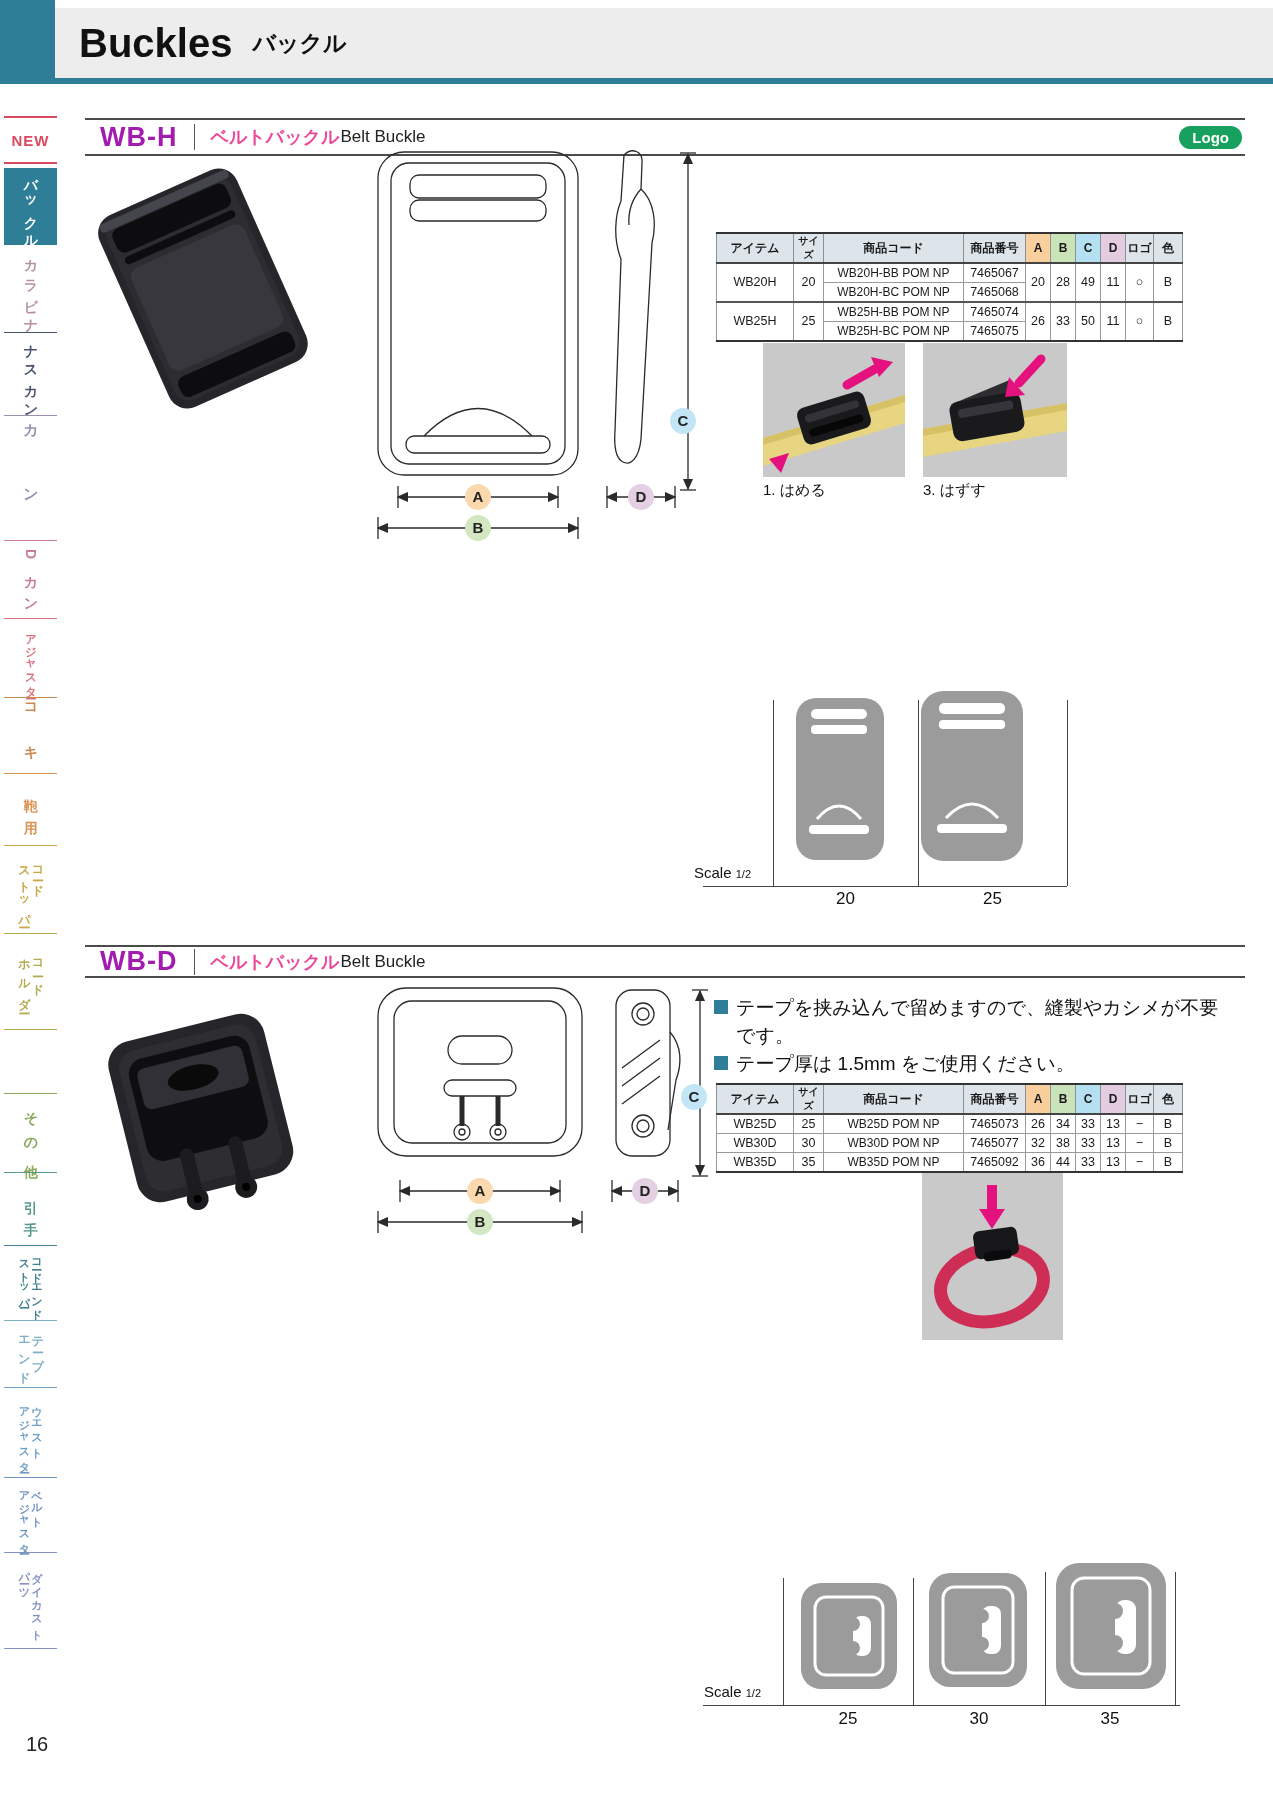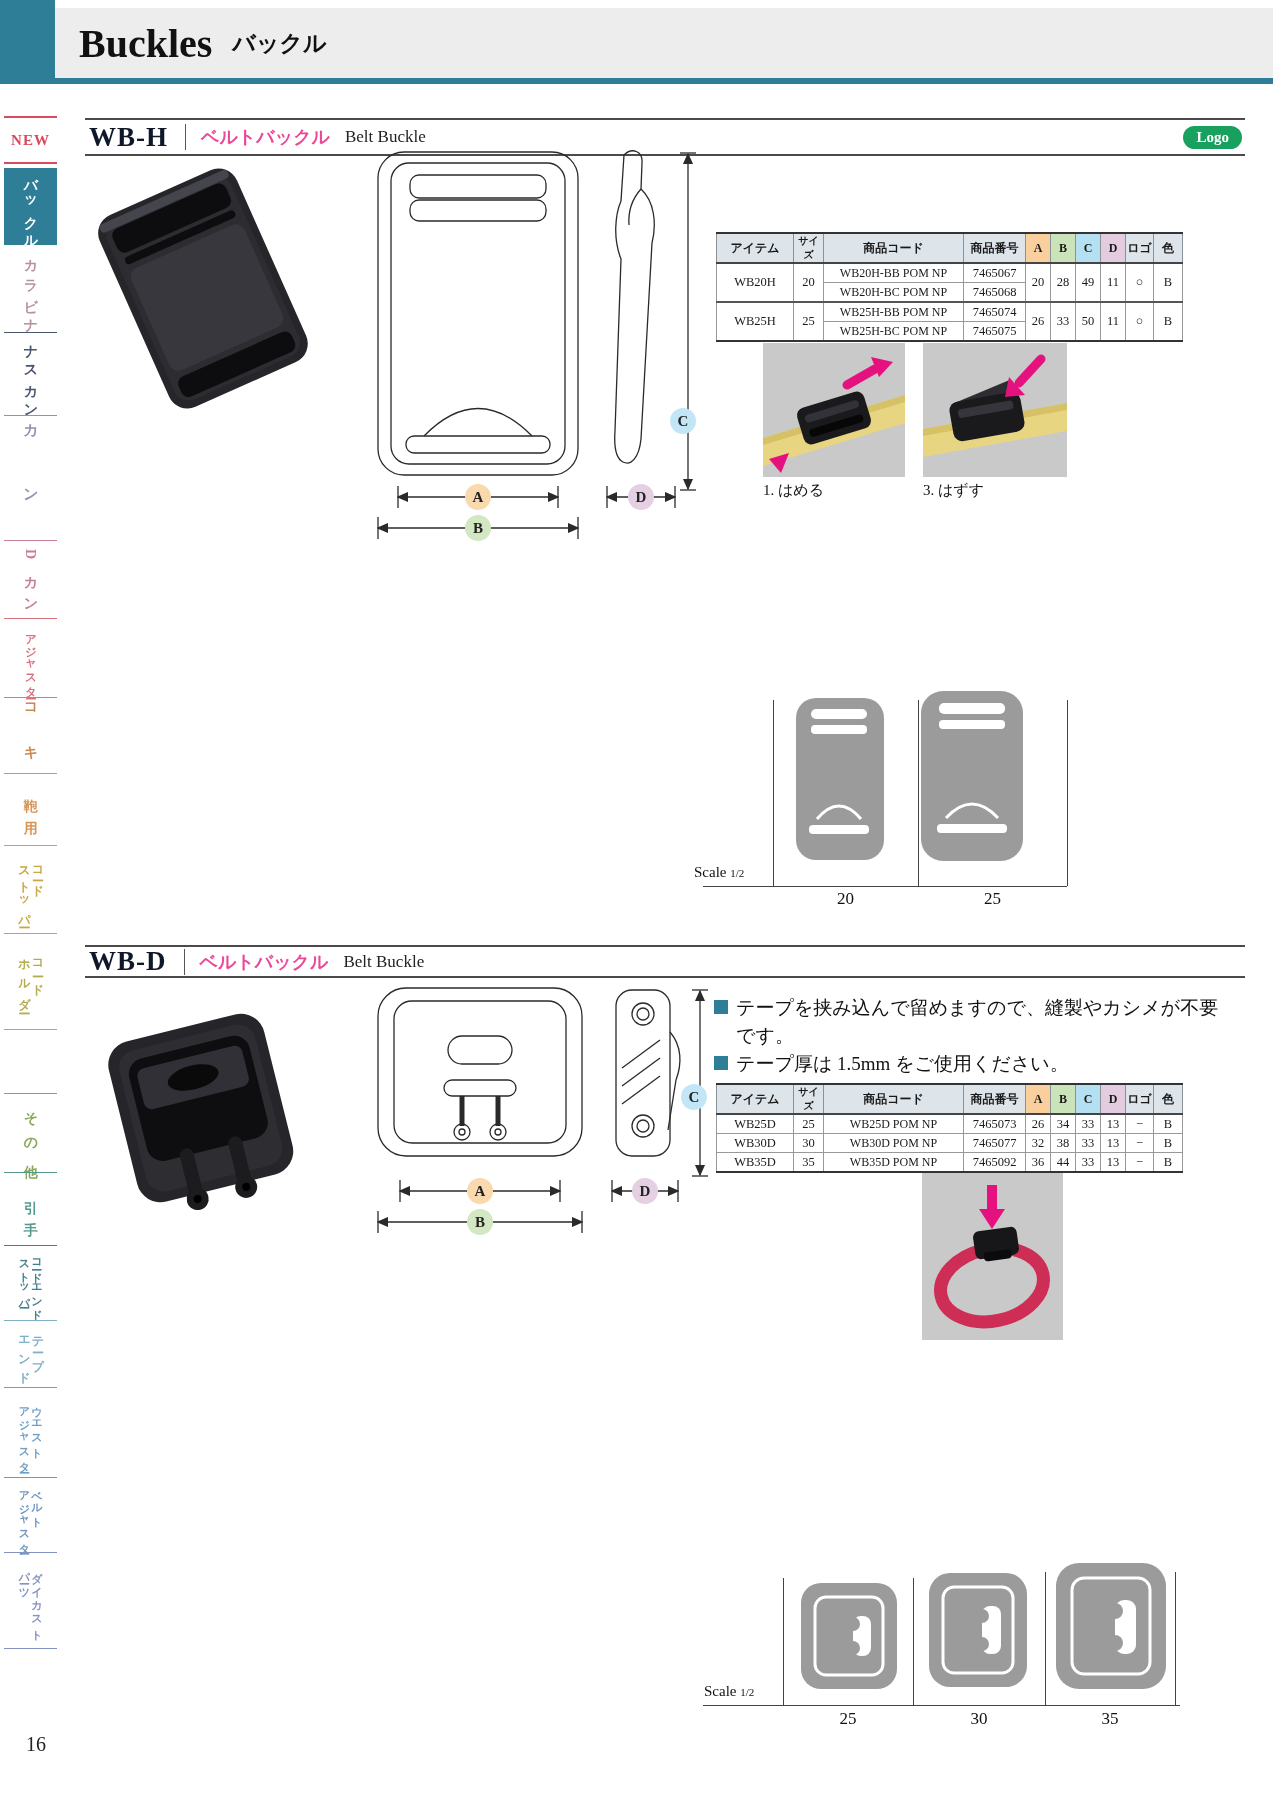--- a/index.html
+++ b/index.html
@@ -1,41 +1,41 @@
 <!DOCTYPE html>
 <html><head>
 <meta charset="utf-8">
 <style>
   html,body{margin:0;padding:0;background:#fff;}
   #page{position:relative;width:1273px;height:1800px;background:#fff;overflow:hidden;
-        font-family:Liberation Serif, serif;color:#1a1a1a;}
+        font-family:Liberation Sans, sans-serif;color:#1a1a1a;}
   .abs{position:absolute;}
   
   .corner{left:0;top:0;width:55px;height:84px;}
   .titlebar{left:55px;top:8px;width:1218px;height:70px;background:#ededed;display:flex;align-items:center;}
   .title-en{font-size:40px;font-weight:bold;margin-left:24px;letter-spacing:0px;color:#111;}
   .title-jp{font-size:23px;font-weight:bold;margin-left:20px;color:#111;}
   .title-rule{left:55px;top:78px;width:1218px;height:6px;}
   
   .newblk{left:4px;top:116px;width:53px;height:44px;border-top:2px solid;border-bottom:2px solid;
           display:flex;align-items:center;justify-content:center;font-size:15px;font-weight:bold;letter-spacing:1px;}
   .si{left:4px;width:53px;display:flex;align-items:center;justify-content:center;border-top:1px solid transparent;}
   .si .v-text{writing-mode:vertical-rl;white-space:pre;line-height:1.12;font-weight:bold;}
   .si-active{border-top:none;}
   .si-active .v-text{color:#fff !important;}
   .no-top{border-top:none !important;}
   .has-bottom{border-bottom:1px solid;}
   .pagenum{left:26px;top:1733px;font-size:20px;color:#222;}
   
   .sect{left:85px;width:1160px;border-top:2px solid #4b4b4b;border-bottom:2px solid #4b4b4b;
         display:flex;align-items:center;background:#fff;}
-  .sect-code{font-size:27px;font-weight:bold;margin-left:4px;letter-spacing:1px;color:#0f172a;}
+  .sect-code{font-size:27px;font-weight:bold;margin-left:15px;letter-spacing:1px;color:#a21caf;}
   .sect-div{width:1px;height:26px;background:#555;margin:0 15px 0 17px;}
   .sect-jp{font-size:18px;font-weight:bold;color:#ec4899;}
-  .sect-en{font-size:17px;margin-left:15px;color:#222;}
+  .sect-en{font-size:17px;margin-left:1px;color:#222;}
   .logo-badge{margin-left:auto;margin-right:3px;color:#fff;font-weight:bold;font-size:15px;
               border-radius:14px;padding:4px 13px;line-height:1;}
   
   .desc{width:545px;}
   .dl{font-size:19px;line-height:28px;color:#111;display:flex;align-items:flex-start;}
   .bullet{flex:0 0 14px;width:14px;height:14px;margin:6px 8px 0 0;display:inline-block;}
   .indent{padding-left:22px;}
   
   table.spec{border-collapse:collapse;border:1px solid #666;border-top:2px solid #333;border-bottom:2px solid #333;
              font-size:12.5px;table-layout:fixed;}

